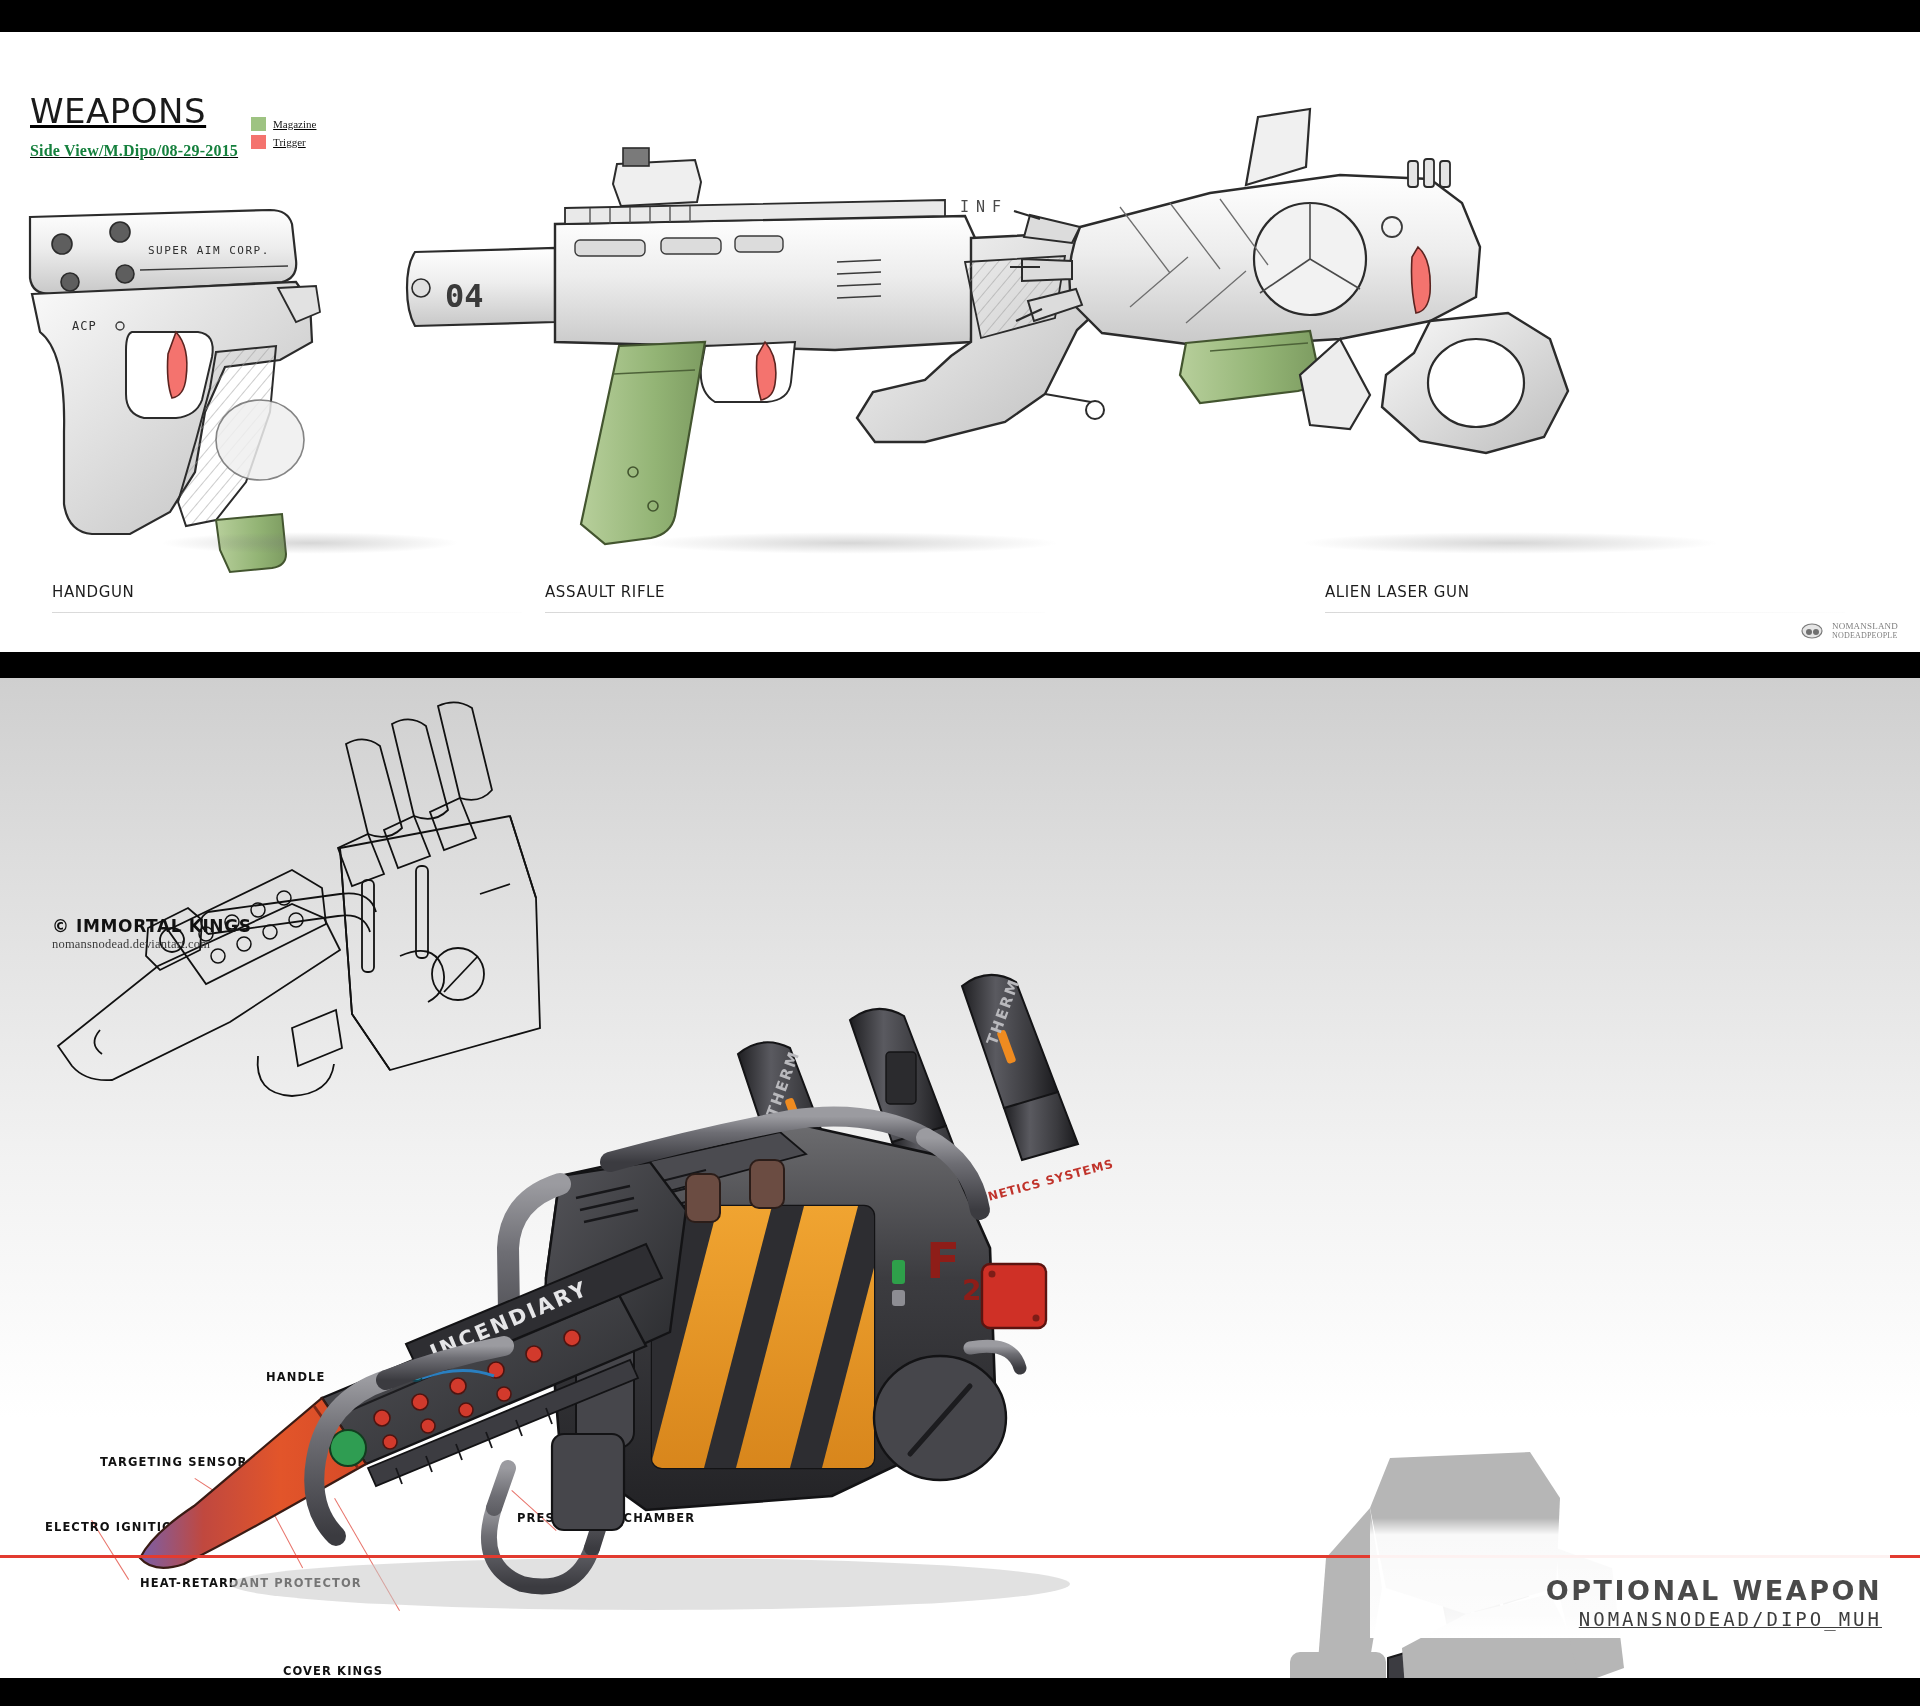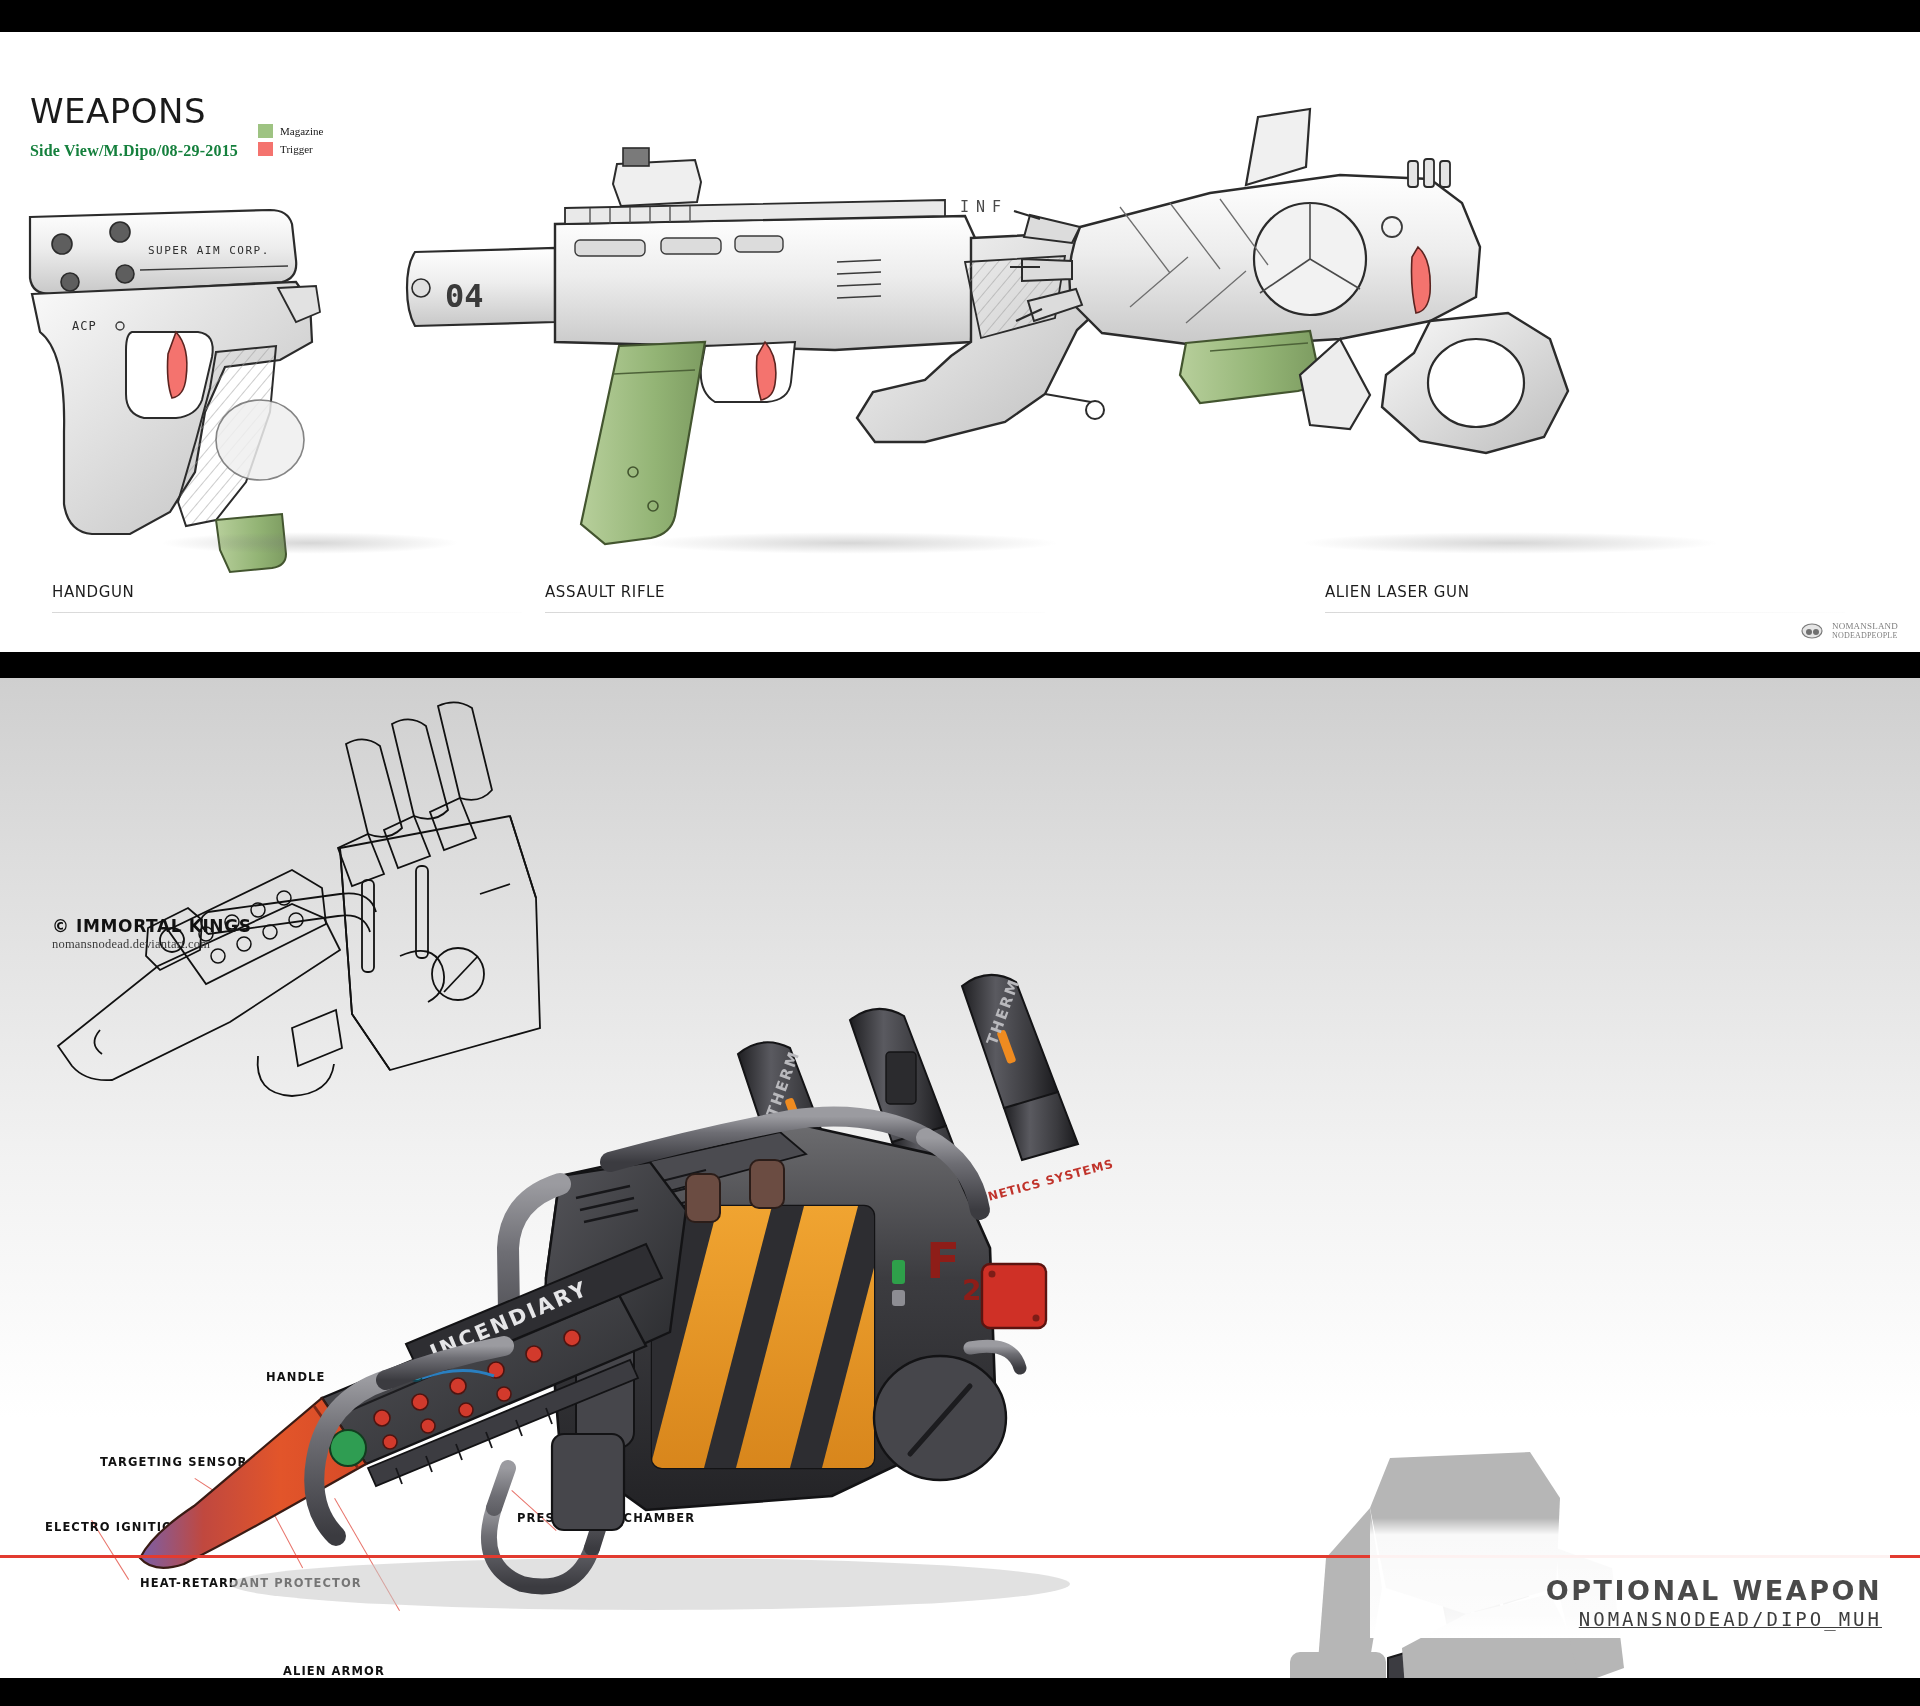--- a/index.html
+++ b/index.html
@@ -14,21 +14,21 @@
   
   .panel-top {
     position: absolute;
     left: 0; top: 32px;
     width: 1920px; height: 620px;
     background: #ffffff;
     overflow: hidden;
   }
   .sheet-header {
     position: absolute; left: 30px; top: 62px;
-    display: flex; align-items: flex-end; gap: 20px;
+    display: flex; align-items: center; gap: 13px; text-decoration: underline;
   }
   .sheet-title {
     font-size: 34px; letter-spacing: 0.5px; color: #1a1a1a;
     font-weight: 400; line-height: 1;
     font-family: "DejaVu Sans", sans-serif;
   }
   .sheet-sub {
     font-family: "Liberation Serif", serif;
     font-size: 16px; font-weight: bold; color: #15803d;
     margin-top: 14px; letter-spacing: 0.2px;
@@ -396,21 +396,21 @@
   <div class="leader" style="left:274px;top:835px;width:62px;transform:rotate(62deg)"></div>
   <div class="leader" style="left:512px;top:812px;width:60px;transform:rotate(42deg)"></div>
   <div class="leader" style="left:335px;top:820px;width:130px;transform:rotate(60deg)"></div>
 
   <div class="callout" style="left:591px;top:625px">COMPRESSED FLAMMABLE LIQUID FUEL TANK</div>
   <div class="callout" style="left:266px;top:692px">HANDLE</div>
   <div class="callout" style="left:100px;top:777px">TARGETING SENSOR</div>
   <div class="callout" style="left:45px;top:842px">ELECTRO IGNITION BARREL</div>
   <div class="callout" style="left:140px;top:898px">HEAT-RETARDANT PROTECTOR</div>
   <div class="callout" style="left:517px;top:833px">PRESSURIZED CHAMBER</div>
-  <div class="callout" style="left:283px;top:986px">ALIEN ARMOR</div>
+  <div class="callout" style="left:283px;top:986px">COVER KINGS</div>
 
   <div class="copyright" style="left:52px;top:238px">
     <div class="cr-main">© IMMORTAL KINGS</div>
     <div class="cr-sub">nomansnodead.deviantart.com</div>
   </div>
 
   <svg class="mech-silhouette" width="460" height="600">
     <g fill="#b6b6b6">
       <path d="M160 20 L300 14 L330 60 L326 150 L236 176 L156 150 L140 70 Z"></path>
       <path d="M236 176 L320 156 L352 220 L340 320 L250 350 L180 318 L172 210 Z"></path>

